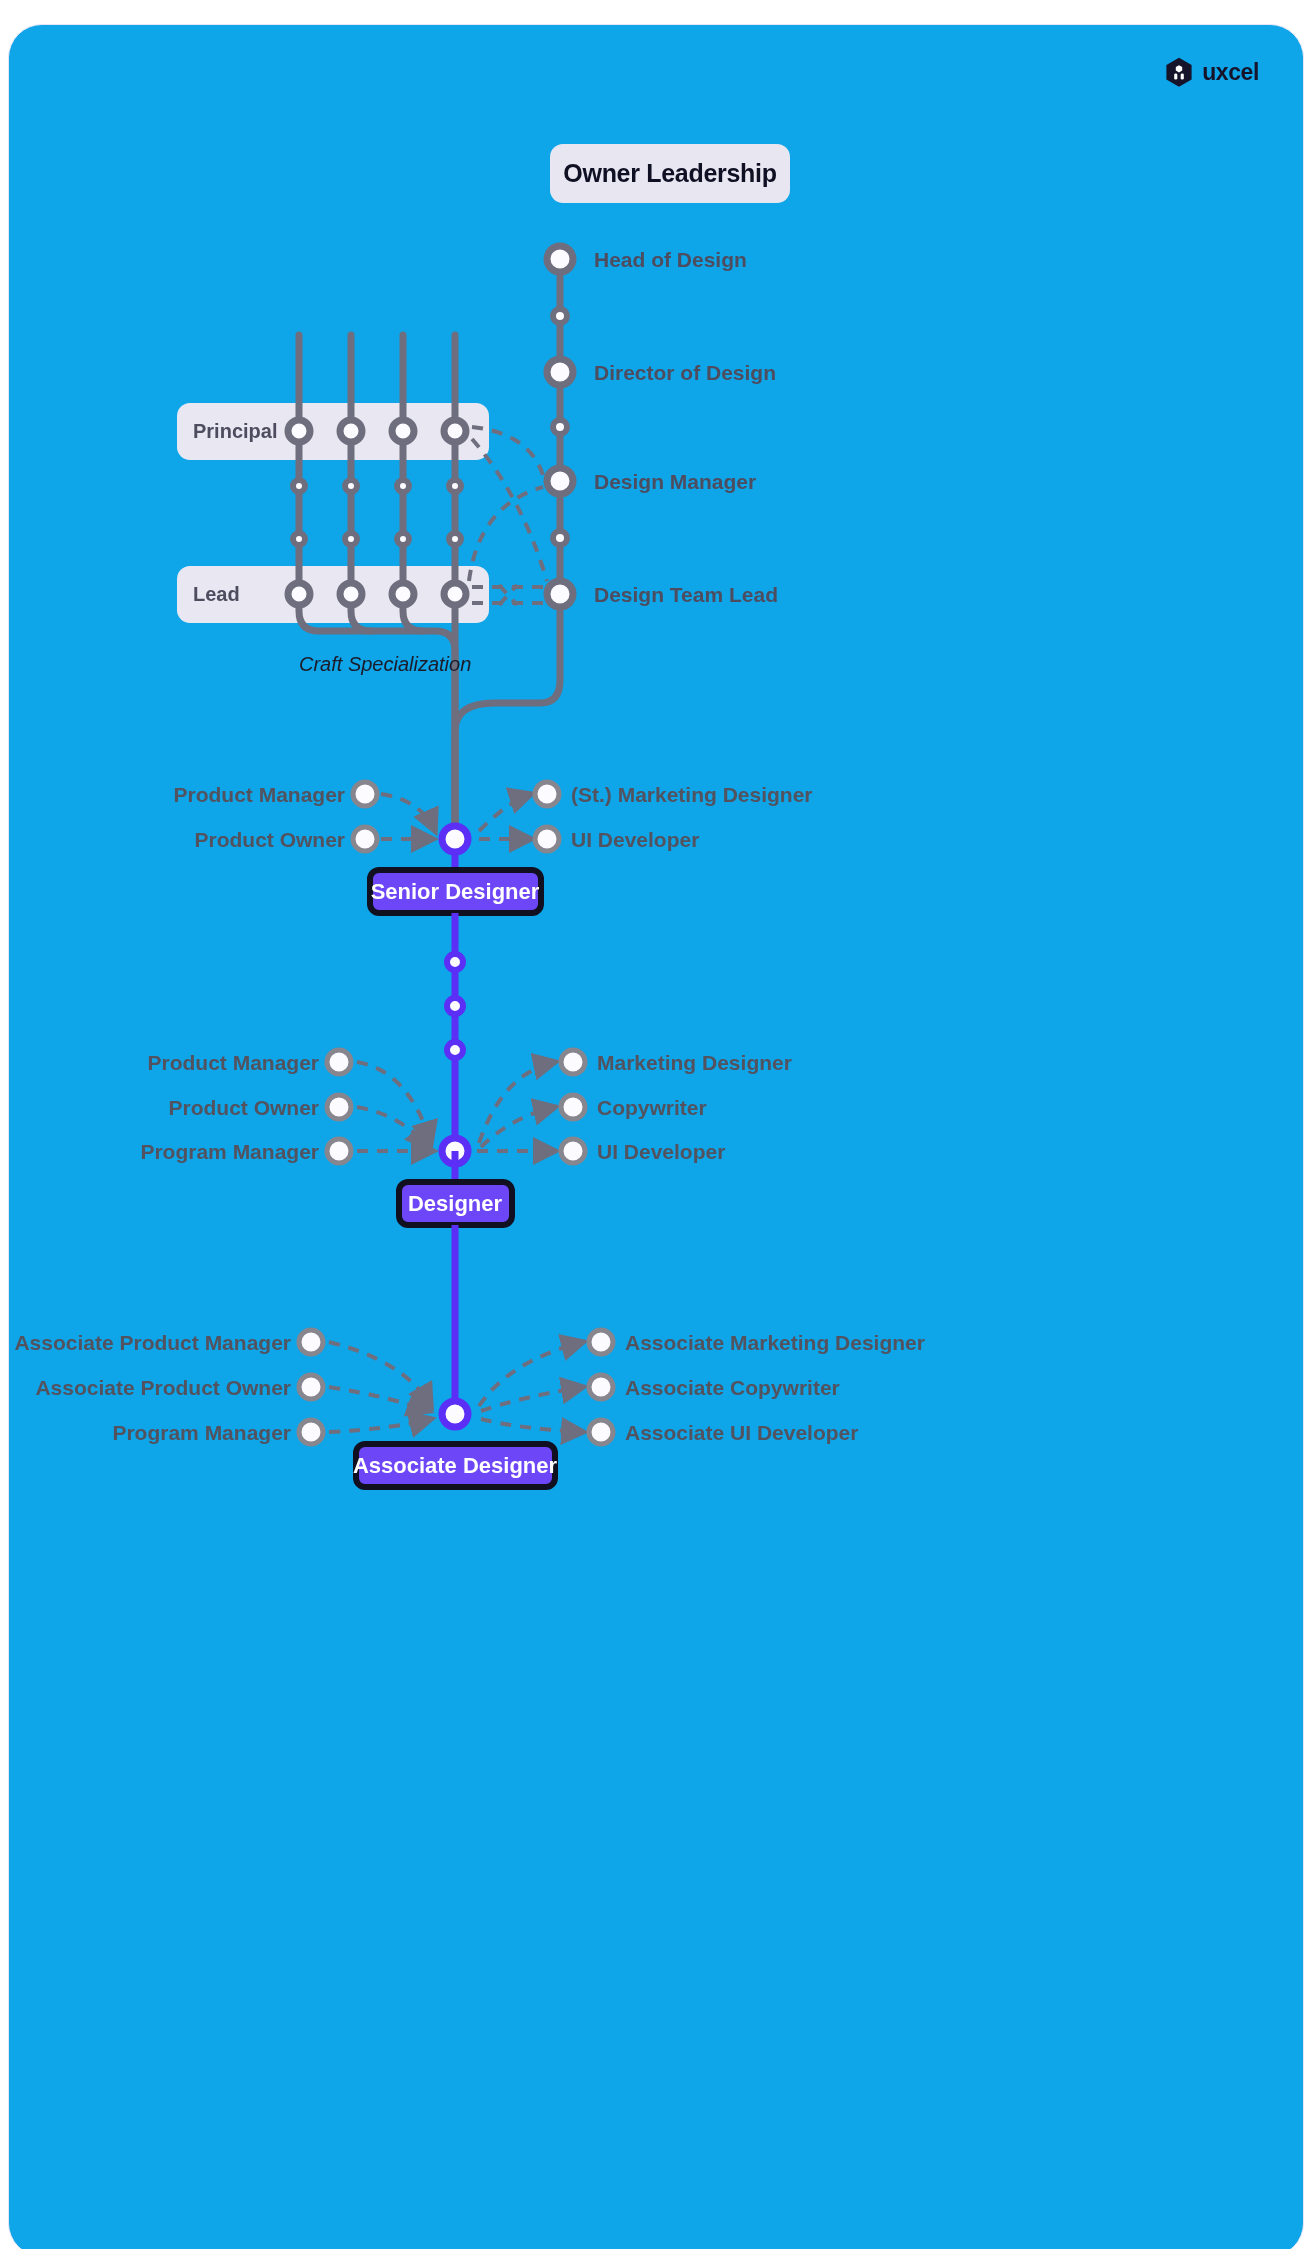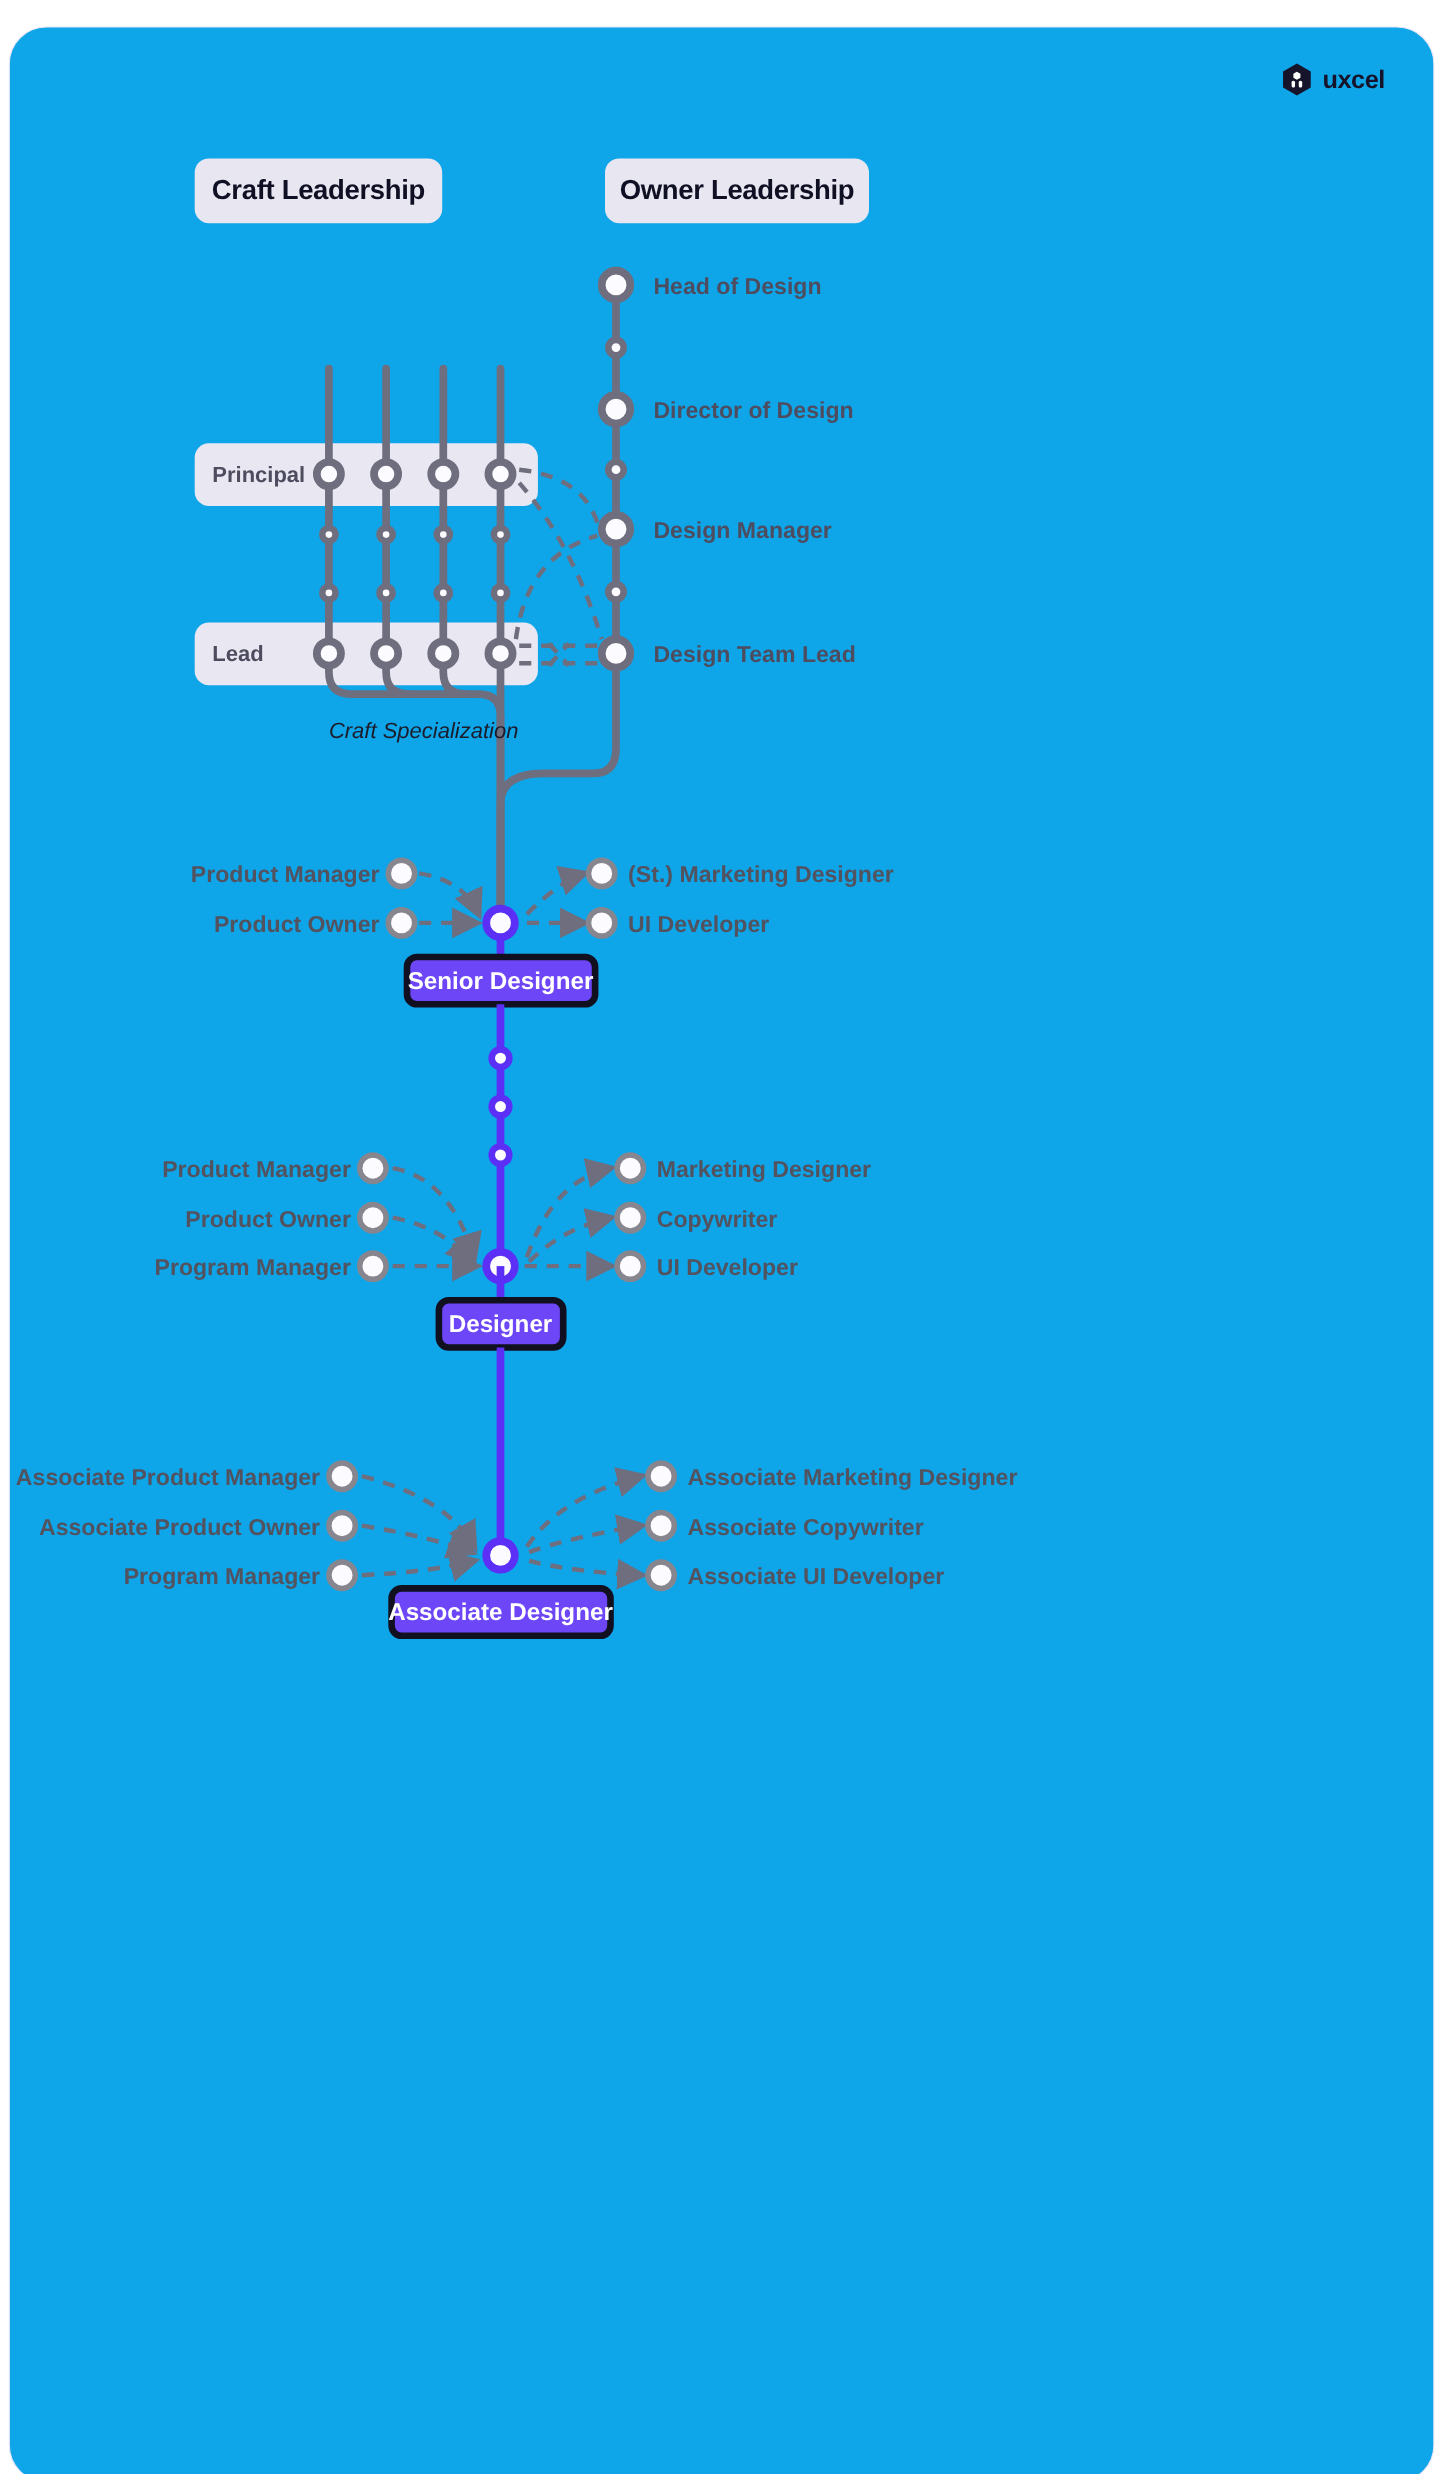--- a/index.html
+++ b/index.html
@@ -75,23 +75,20 @@
   <div id="logo">
     <svg class="mark" viewBox="0 0 28 31">
       <path d="M14 0.8 L26.6 8.0 L26.6 22.6 L14 29.8 L1.4 22.6 L1.4 8.0 Z" fill="#15142a"></path>
       <path d="M14 8.2 L17.2 10.1 L17.2 13.6 L14 15.5 L10.8 13.6 L10.8 10.1 Z" fill="#ffffff"></path>
       <rect x="9.2" y="16.4" width="3.1" height="6.2" rx="1.4" fill="#ffffff"></rect>
       <rect x="15.7" y="16.4" width="3.1" height="6.2" rx="1.4" fill="#ffffff"></rect>
     </svg>
     <div class="word">uxcel</div>
   </div>
 
-  <div class="col-header" id="hdr-craft">
-    <span>Craft Leadership</span>
-  </div>
   <div class="col-header" id="hdr-people">
     <span>Owner Leadership</span>
   </div>
 
   <svg id="diagram" viewBox="0 0 1312 2249">
     <defs>
       <marker id="ah" markerWidth="7" markerHeight="7" refX="5.5" refY="3.5" orient="auto">
         <path d="M0,0 L7,3.5 L0,7 Z" class="arrowhead"></path>
       </marker>
     </defs>

